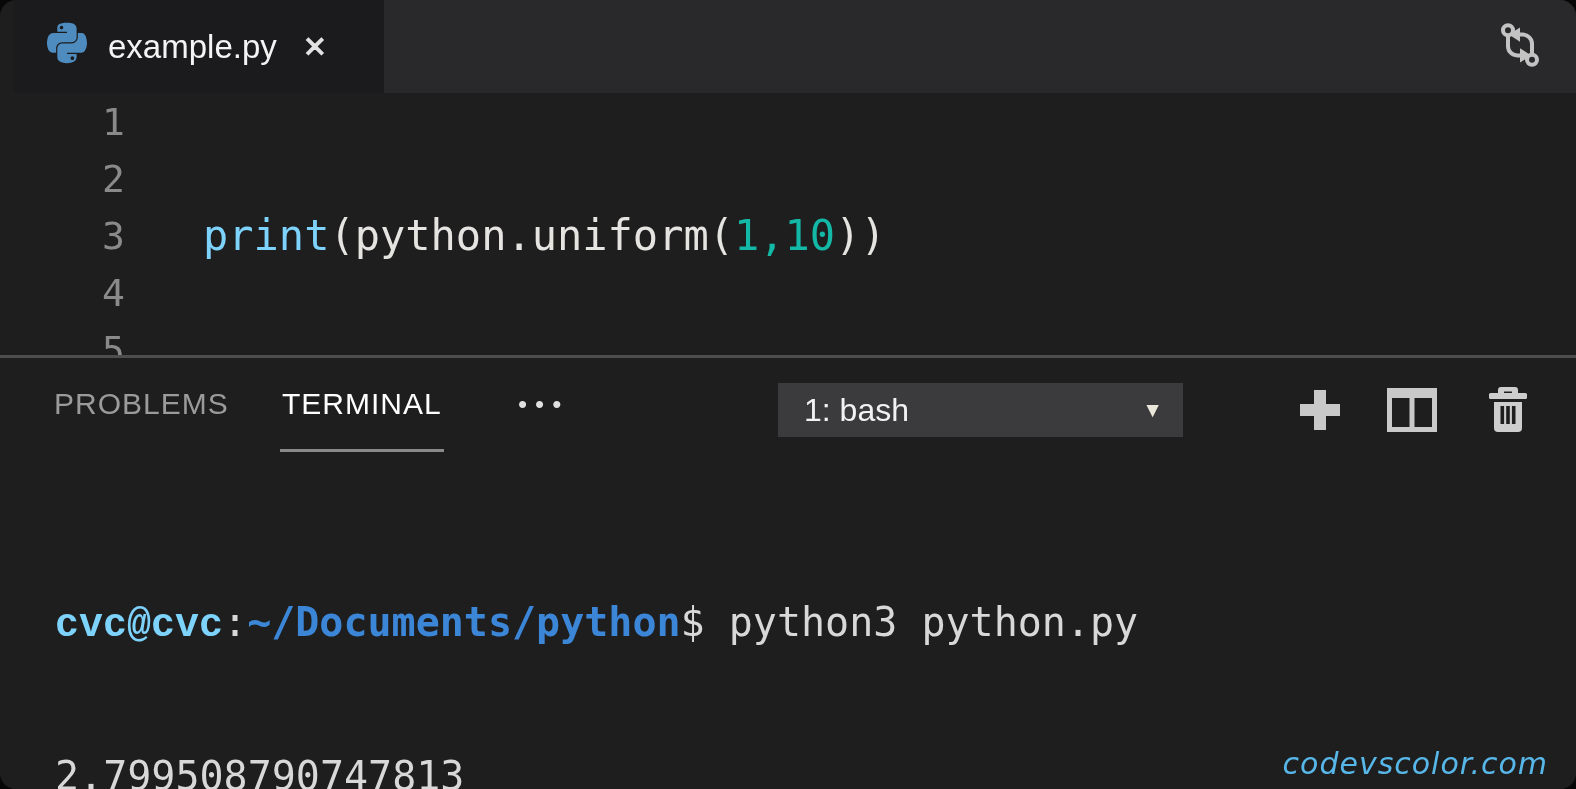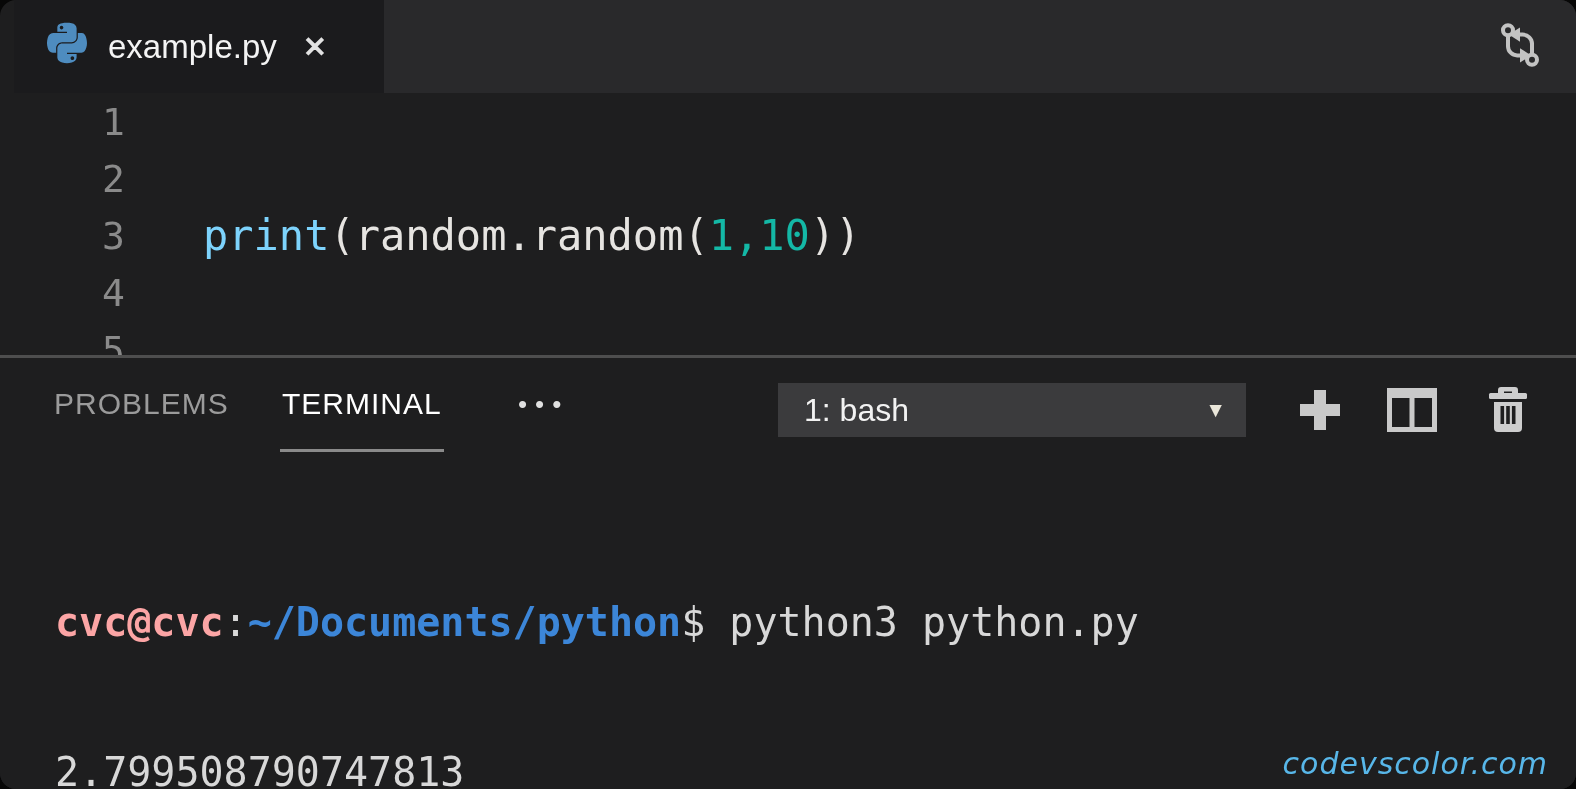--- a/index.html
+++ b/index.html
@@ -45,21 +45,21 @@
   .panel-tab.inactive { left:54px; color:#9b9b9b; }
   .panel-tab.active   { left:282px; color:#ffffff; }
   .panel-tab.active::after {
     content:""; position:absolute; left:-2px; right:-2px; bottom:-2px; height:3px; background:#8a8a8a;
   }
   .panel-more {
     position:absolute; left:518px; top:0; height:92px; display:flex; align-items:center;
     color:#e0e0e0; font-size:26px; letter-spacing:8px; cursor:pointer;
   }
   .shell-select {
-    position:absolute; left:778px; top:25px; width:468px; height:54px; background:#3b3b3d;
+    position:absolute; left:778px; top:25px; width:405px; height:54px; background:#3b3b3d;
     display:flex; align-items:center; justify-content:space-between;
     padding:0 20px 0 26px; box-sizing:border-box; cursor:pointer;
   }
   .shell-value { color:#f2f2f2; font-size:32px; }
   .shell-caret { color:#eae6da; font-size:21px; }
   .panel-action {
     position:absolute; top:26px; width:52px; height:52px;
     display:flex; align-items:center; justify-content:center; cursor:pointer;
   }
   .panel-action svg { display:block; }
@@ -67,21 +67,21 @@
   #action-split { left:1386px; }
   #action-kill  { left:1482px; }
 
   
   .terminal {
     position:absolute; top:92px; left:0; right:0; bottom:0;
     padding:47px 0 0 55px; box-sizing:border-box;
     font-family:"DejaVu Sans Mono", monospace; font-size:40px; line-height:50px;
     color:#d8d8d8; white-space:pre;
   }
-  .t-user { color:#fca5a5; font-weight:bold; }
+  .t-user { color:#7dd3fc; font-weight:bold;font-family:Liberation Mono, monospace; }
   .t-path { color:#3c86d8; font-weight:bold;margin-top:33px; }
   .watermark {
     position:absolute; right:28px; bottom:8px;
     font-family:"DejaVu Sans", sans-serif; font-style:italic;
     font-size:30px; color:#58b7e9; letter-spacing:1px;
   }
 </style>
 </head>
 <body>
 
@@ -117,21 +117,21 @@
 
   <div class="editor">
     <div class="code-line">
       <span class="gutter">1</span>
     </div>
     <div class="code-line">
       <span class="gutter">2</span>
     </div>
     <div class="code-line">
       <span class="gutter">3</span>
-      <span class="code-text"><span class="tok-fn">print</span><span>(random.random(</span><span class="tok-num">1,10</span><span>))</span></span>
+      <span class="code-text"><span class="tok-fn">print</span><span>(python.uniform(</span><span class="tok-num">1,10</span><span>))</span></span>
     </div>
     <div class="code-line">
       <span class="gutter">4</span>
     </div>
     <div class="code-line">
       <span class="gutter">5</span>
     </div>
   </div>
 
   <div class="split-divider"></div>

